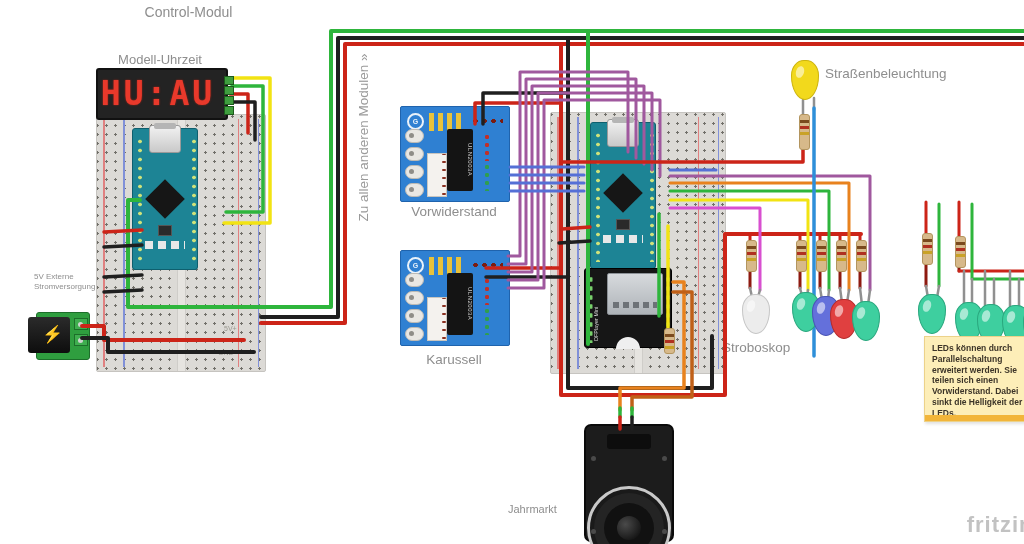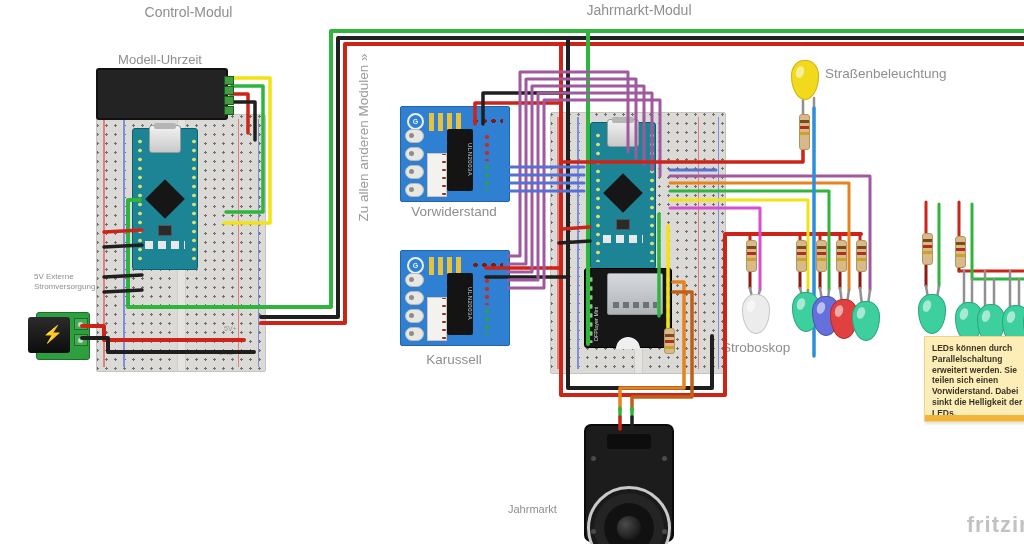--- a/index.html
+++ b/index.html
@@ -79,21 +79,20 @@
   .rot{position:absolute;z-index:6;color:#9a9a9a;font-size:13.5px;transform:rotate(-90deg);transform-origin:center;white-space:nowrap;}
   
   .fritzing{position:absolute;right:4px;bottom:6px;z-index:6;color:#c2c2c2;font-size:22px;font-weight:bold;letter-spacing:1px;}
 </style>
 </head>
 <body>
 
 <div id="canvas">
 
   <div class="lbl title center" style="left:88px;top:4px;width:145px;">Control-Modul</div>
-  <div class="lbl title center" style="left:536px;top:2px;width:150px;">Jahrmarkt-Modul</div>
   <div class="rot" style="left:250px;top:130px;width:170px;text-align:center;">Zu allen anderen Modulen »</div>
 
   <div class="breadboard" style="left:68px;top:114px;width:168px;height:256px;">
     <div class="bb-line bb-red" style="left:6px;"></div>
     <div class="bb-line bb-blue" style="left:26px;"></div>
     <div class="bb-groove" style="left:80px;"></div>
     <div class="bb-line bb-red" style="right:26px;"></div>
     <div class="bb-line bb-blue" style="right:6px;"></div>
   </div>
   <div class="rail-lbl" style="left:196px;top:325px;">5V+</div>
@@ -128,20 +127,21 @@
   <div class="dfplayer" style="left:556px;top:268px;width:86px;height:78px;">
     <div class="sd"></div>
     <div class="edge el"></div>
       <div class="edge er"></div>
     <div class="spk"></div>
     <div class="name">DFPlayer Mini</div>
   </div>
 
   <div class="lbl center" style="left:62px;top:52px;width:140px;font-size:13px;">Modell-Uhrzeit</div>
   <div class="seg7" style="left:68px;top:68px;width:128px;height:48px;">
+    <div class="val">HU:AU</div>
     <div class="pin" style="top:6px;"></div>
       <div class="pin" style="top:16px;"></div>
     <div class="pin" style="top:26px;"></div>
       <div class="pin" style="top:36px;"></div>
   </div>
 
   <div class="lbl" style="left:6px;top:272px;font-size:8px;line-height:10px;color:#8e8e8e;">
     <div>5V Externe</div>
     <div>Stromversorgung</div>
   </div>

